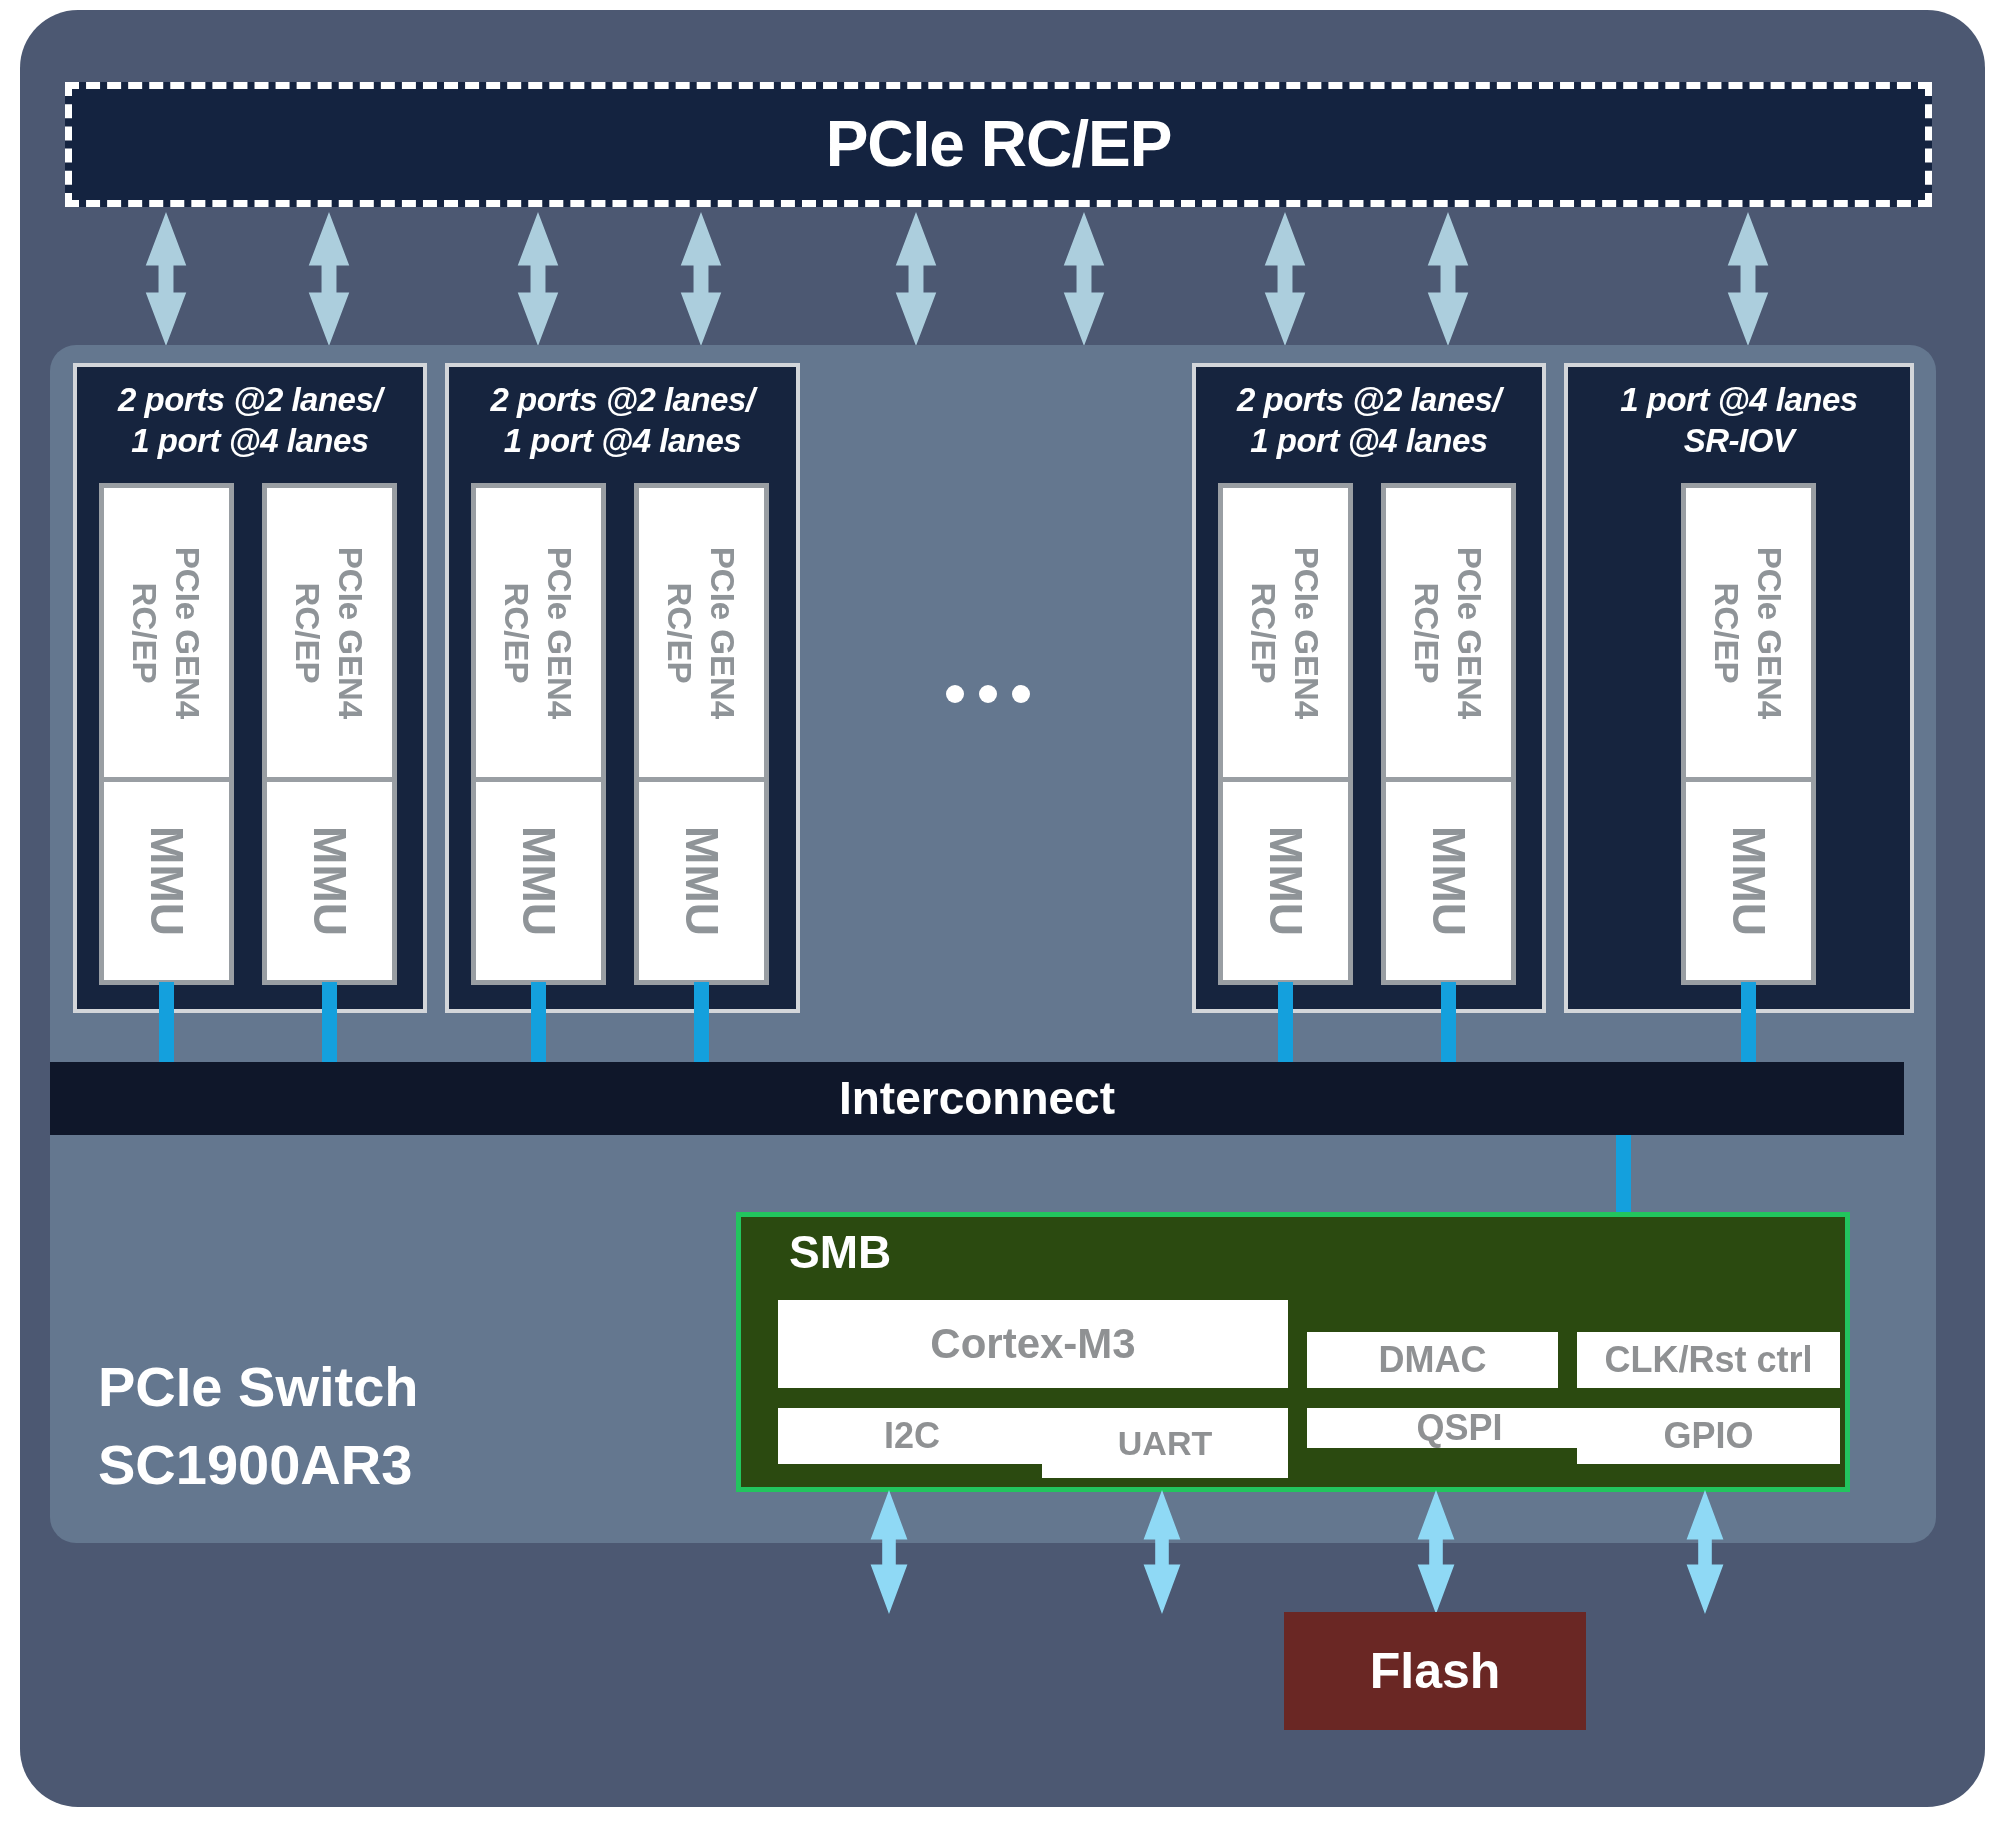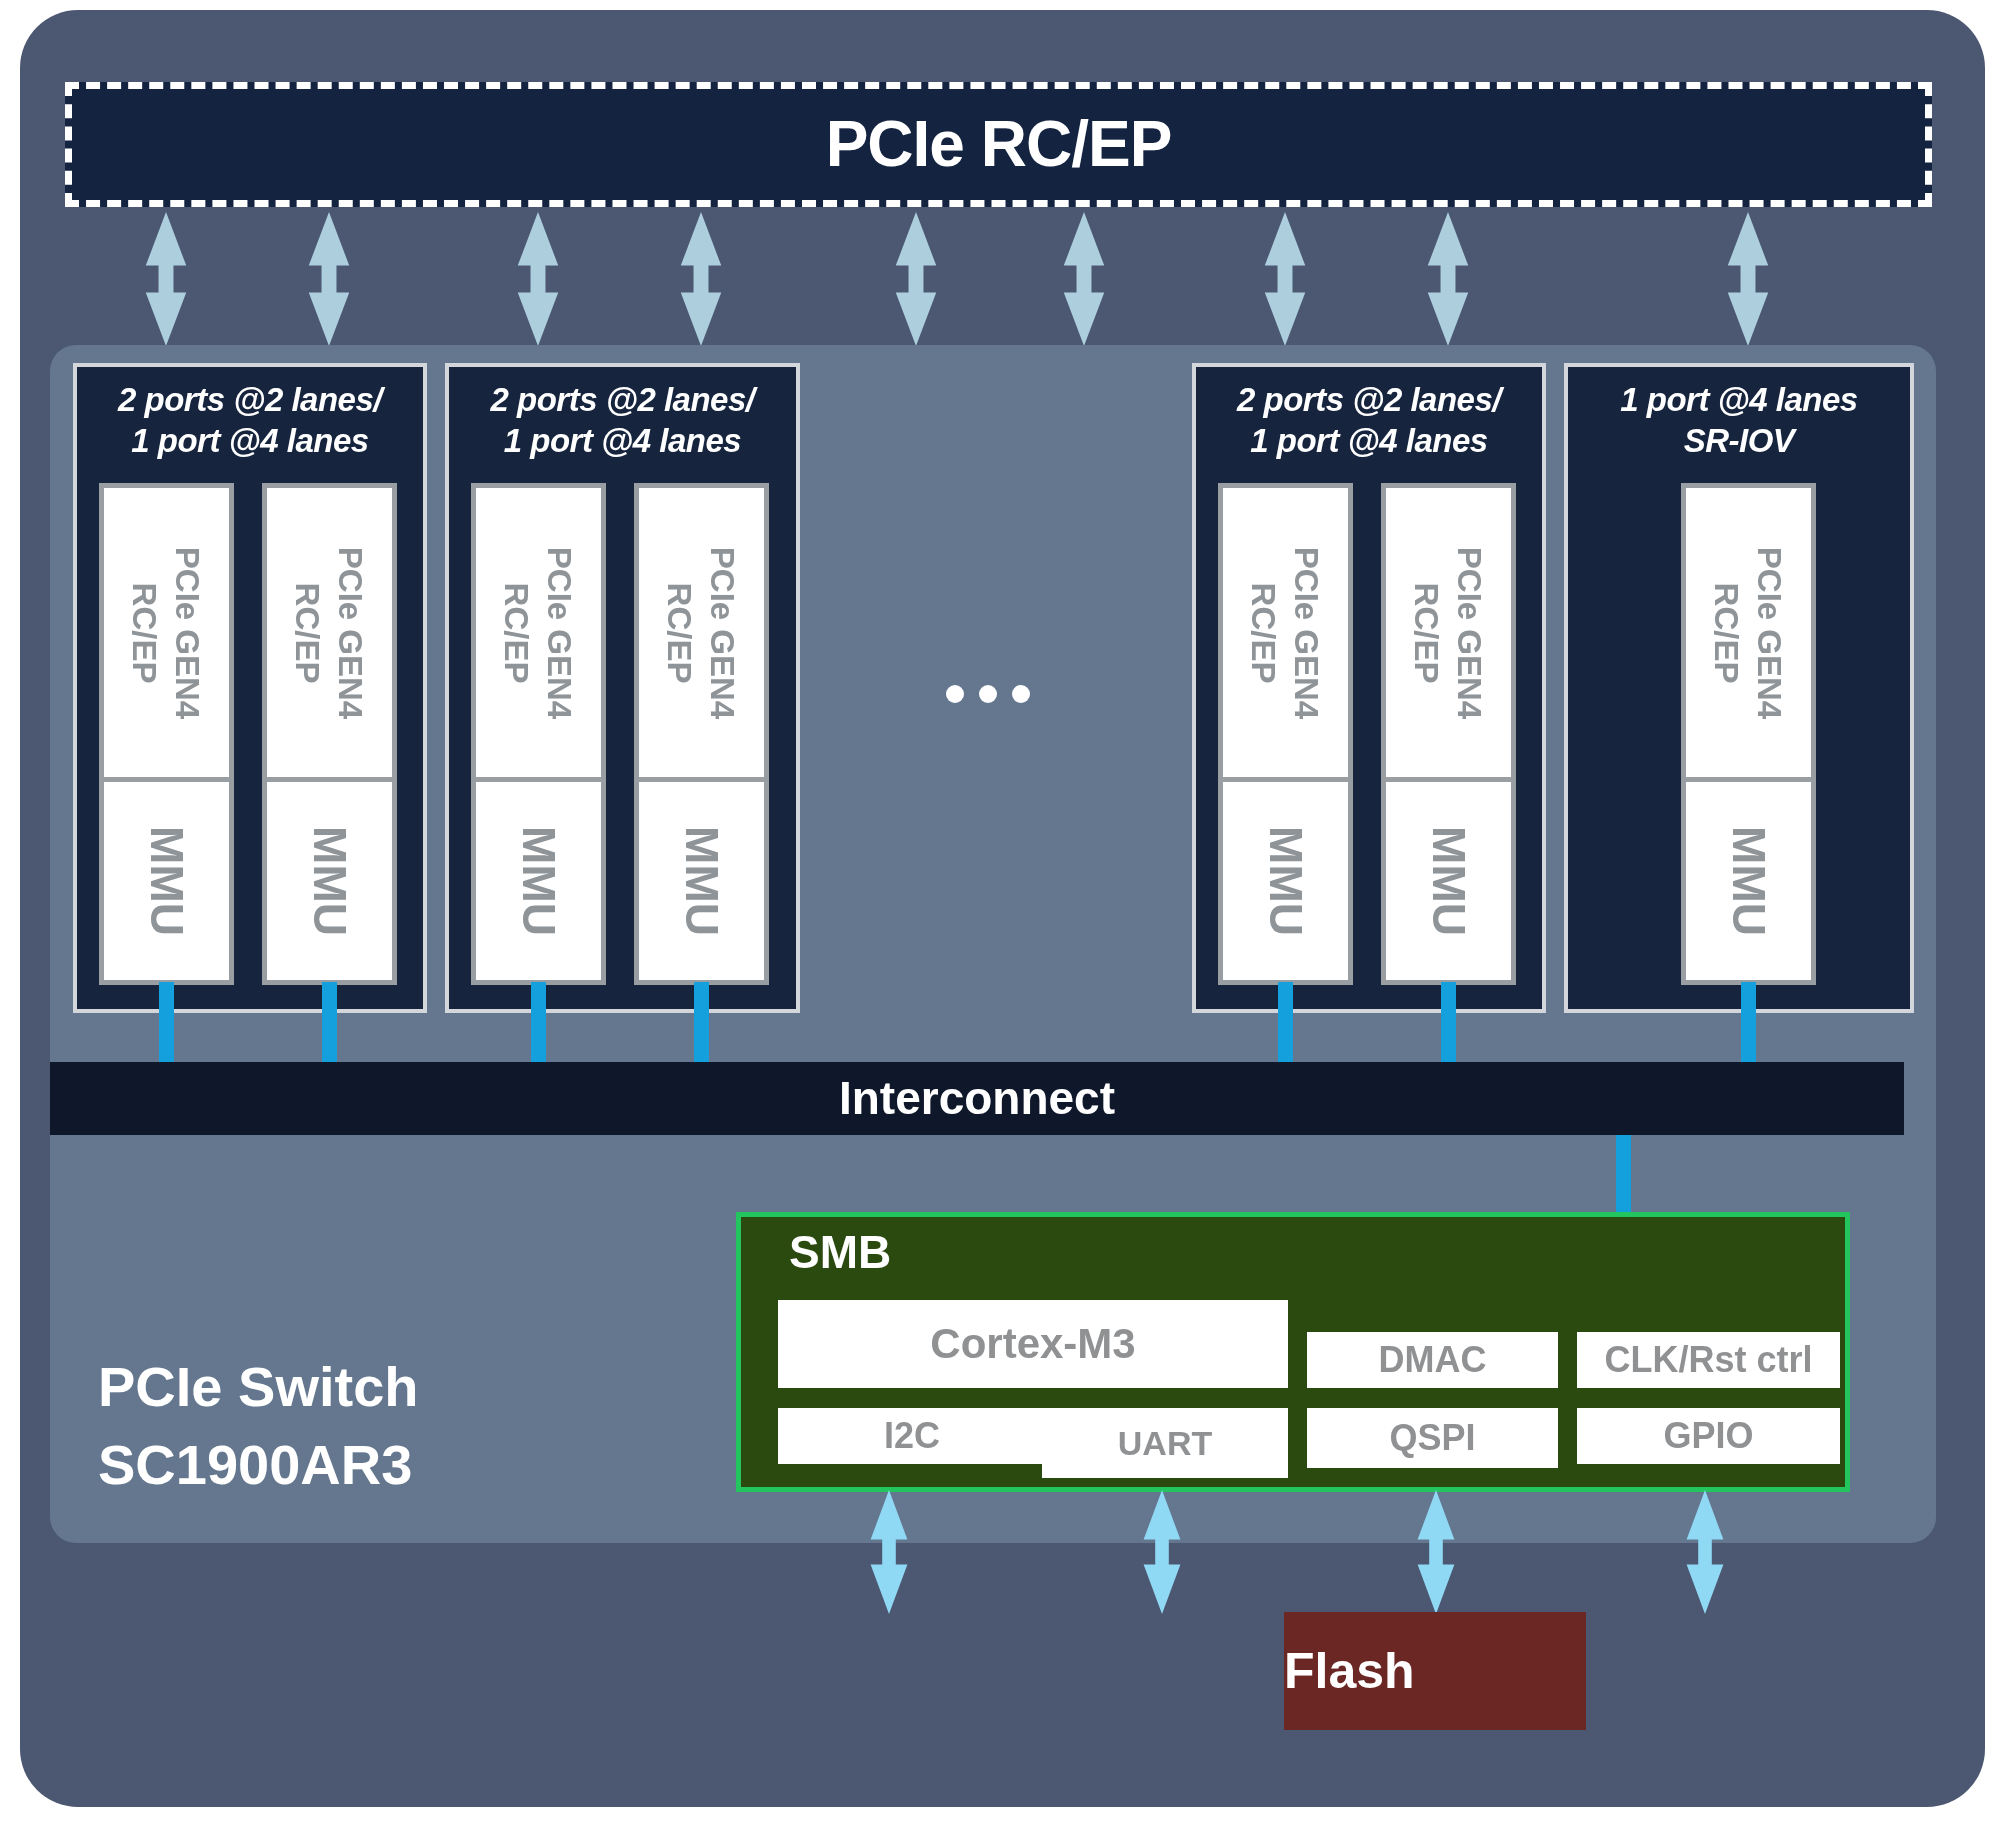--- a/index.html
+++ b/index.html
@@ -54,26 +54,26 @@
   
   .smb{left:736px;top:1212px;width:1114px;height:280px;background:#2b4a10;border:5px solid #22c55e;}
   .smb-title{position:absolute;left:48px;top:8px;color:#ffffff;font-size:46px;font-weight:bold;}
   .wbox{position:absolute;background:#ffffff;color:#8f9193;font-weight:bold;
         display:flex;align-items:center;justify-content:center;}
   .cortex{left:37px;top:83px;width:510px;height:88px;font-size:42px;}
   .dmac{left:566px;top:115px;width:251px;height:56px;font-size:36px;}
   .clk{left:836px;top:115px;width:263px;height:56px;font-size:36px;}
   .i2c{left:37px;top:191px;width:268px;height:56px;font-size:36px;}
   .uart{left:301px;top:191px;width:246px;height:70px;font-size:34px;}
-  .qspi{left:566px;top:191px;width:251px;height:60px;font-size:36px;}
+  .qspi{left:566px;top:191px;width:251px;height:40px;font-size:36px;padding-left:27px;}
   .gpio{left:836px;top:191px;width:263px;height:56px;font-size:36px;}
 
   
   .flash{left:1284px;top:1612px;width:302px;height:118px;background:#6a2724;}
-  .flash-label{width:100%;height:118px;line-height:118px;color:#ffffff;
+  .flash-label{width:100%;height:118px;line-height:118px;text-align:center;color:#ffffff;
           font-size:50px;font-weight:bold;}
 
   
   .chipname{left:98px;top:1348px;color:#ffffff;font-size:56px;font-weight:bold;line-height:78px;}
 </style>
 </head>
 <body>
 
 <div class="scene">
 

